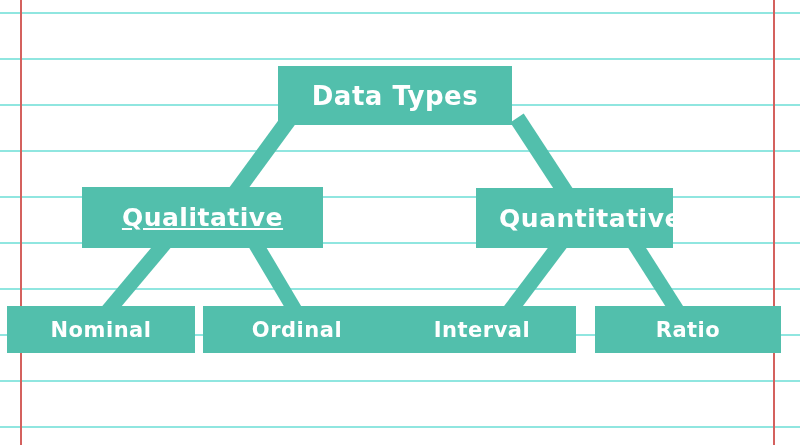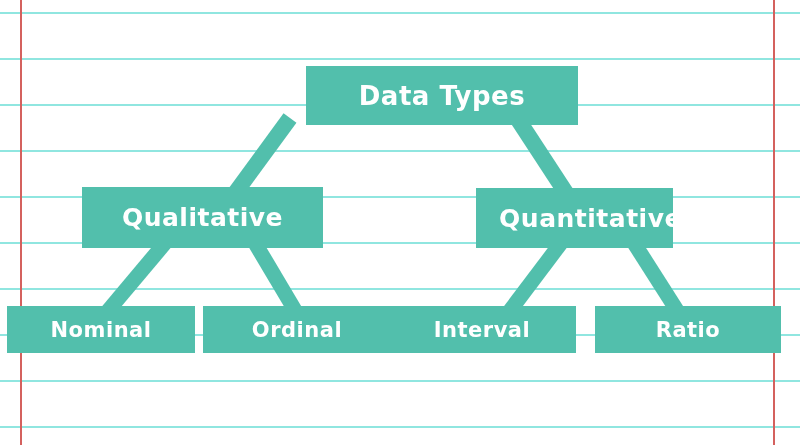--- a/index.html
+++ b/index.html
@@ -40,22 +40,22 @@
     position: absolute;
     background: #52bfac;
     color: #ffffff;
     display: flex;
     align-items: center;
     justify-content: center;
     font-weight: bold;
     letter-spacing: 0.5px;
     text-align: center;
   }
-  .node.root   { left: 278px; top:  66px; width: 272px; height: 59px; font-size: 26px; margin-left: 28px; }
-  .node.qual   { left:  82px; top: 187px; width: 241px; height: 61px; font-size: 25px; }
+  .node.root   { left: 278px; top:  66px; width: 234px; height: 59px; font-size: 26px; }
+  .node.qual   { left:  82px; top: 187px; width: 241px; height: 61px; font-size: 25px; text-decoration: underline; }
   .node.quant  { left: 476px; top: 188px; width: 197px; height: 60px; font-size: 25px; padding-left: 32px; }
   .node.leaf   { top: 306px; height: 47px; font-size: 21px; }
   .node.nominal  { left:   7px; width: 188px; }
   .node.ordinal  { left: 203px; width: 188px; }
   .node.interval { left: 388px; width: 188px; }
   .node.ratio    { left: 595px; width: 186px; }
 </style>
 </head>
 <body>
 

